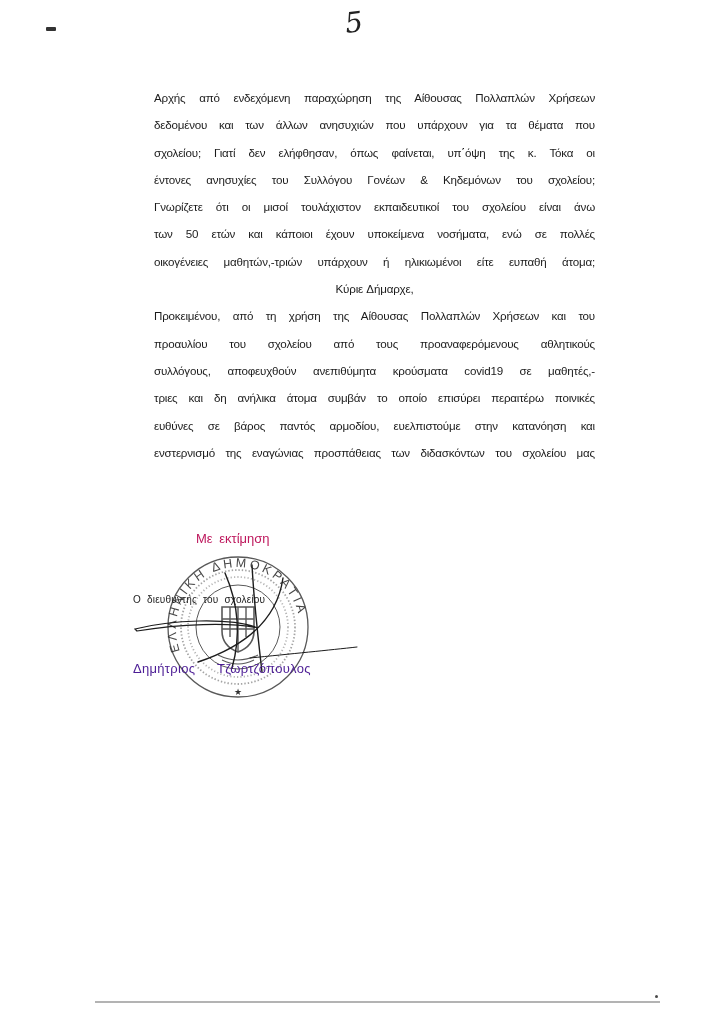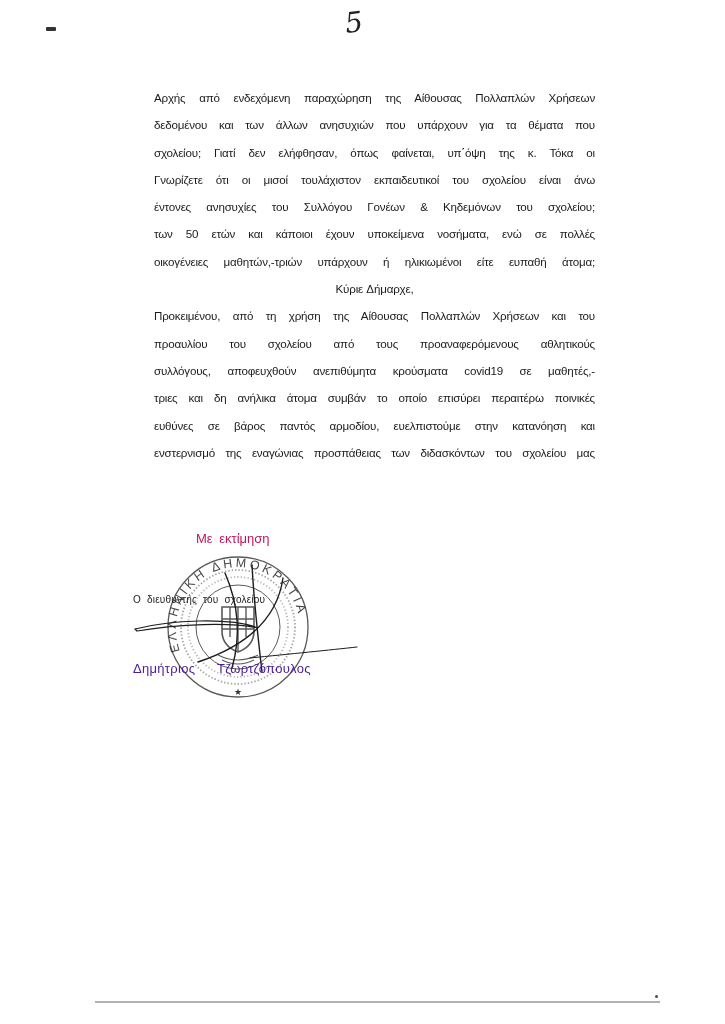--- a/index.html
+++ b/index.html
@@ -39,22 +39,22 @@
 
 <div class="page">
 
   <div class="artifact-dash"></div>
   <div class="page-num">5</div>
 
   <div class="text-block">
     <div class="jline">Αρχής από ενδεχόμενη παραχώρηση της Αίθουσας Πολλαπλών Χρήσεων</div>
     <div class="jline">δεδομένου και των άλλων ανησυχιών που υπάρχουν για τα θέματα που</div>
     <div class="jline">σχολείου; Γιατί δεν ελήφθησαν, όπως φαίνεται, υπ΄όψη της κ. Τόκα οι</div>
+    <div class="jline">έντονες ανησυχίες του Συλλόγου Γονέων &amp; Κηδεμόνων του σχολείου;</div>
     <div class="jline">Γνωρίζετε ότι οι μισοί τουλάχιστον εκπαιδευτικοί του σχολείου είναι άνω</div>
-    <div class="jline">έντονες ανησυχίες του Συλλόγου Γονέων &amp; Κηδεμόνων του σχολείου;</div>
     <div class="jline">των 50 ετών και κάποιοι έχουν υποκείμενα νοσήματα, ενώ σε πολλές</div>
     <div class="jline">οικογένειες μαθητών,-τριών υπάρχουν ή ηλικιωμένοι είτε ευπαθή άτομα;</div>
     <div class="noj">Κύριε Δήμαρχε,</div>
     <div class="jline">Προκειμένου, από τη χρήση της Αίθουσας Πολλαπλών Χρήσεων και του</div>
     <div class="jline">προαυλίου του σχολείου από τους προαναφερόμενους αθλητικούς</div>
     <div class="jline">συλλόγους, αποφευχθούν ανεπιθύμητα κρούσματα covid19 σε μαθητές,-</div>
     <div class="jline">τριες και δη ανήλικα άτομα συμβάν το οποίο επισύρει περαιτέρω ποινικές</div>
     <div class="jline">ευθύνες σε βάρος παντός αρμοδίου, ευελπιστούμε στην κατανόηση και</div>
     <div class="jline">ενστερνισμό της εναγώνιας προσπάθειας των διδασκόντων του σχολείου μας</div>
   </div>

